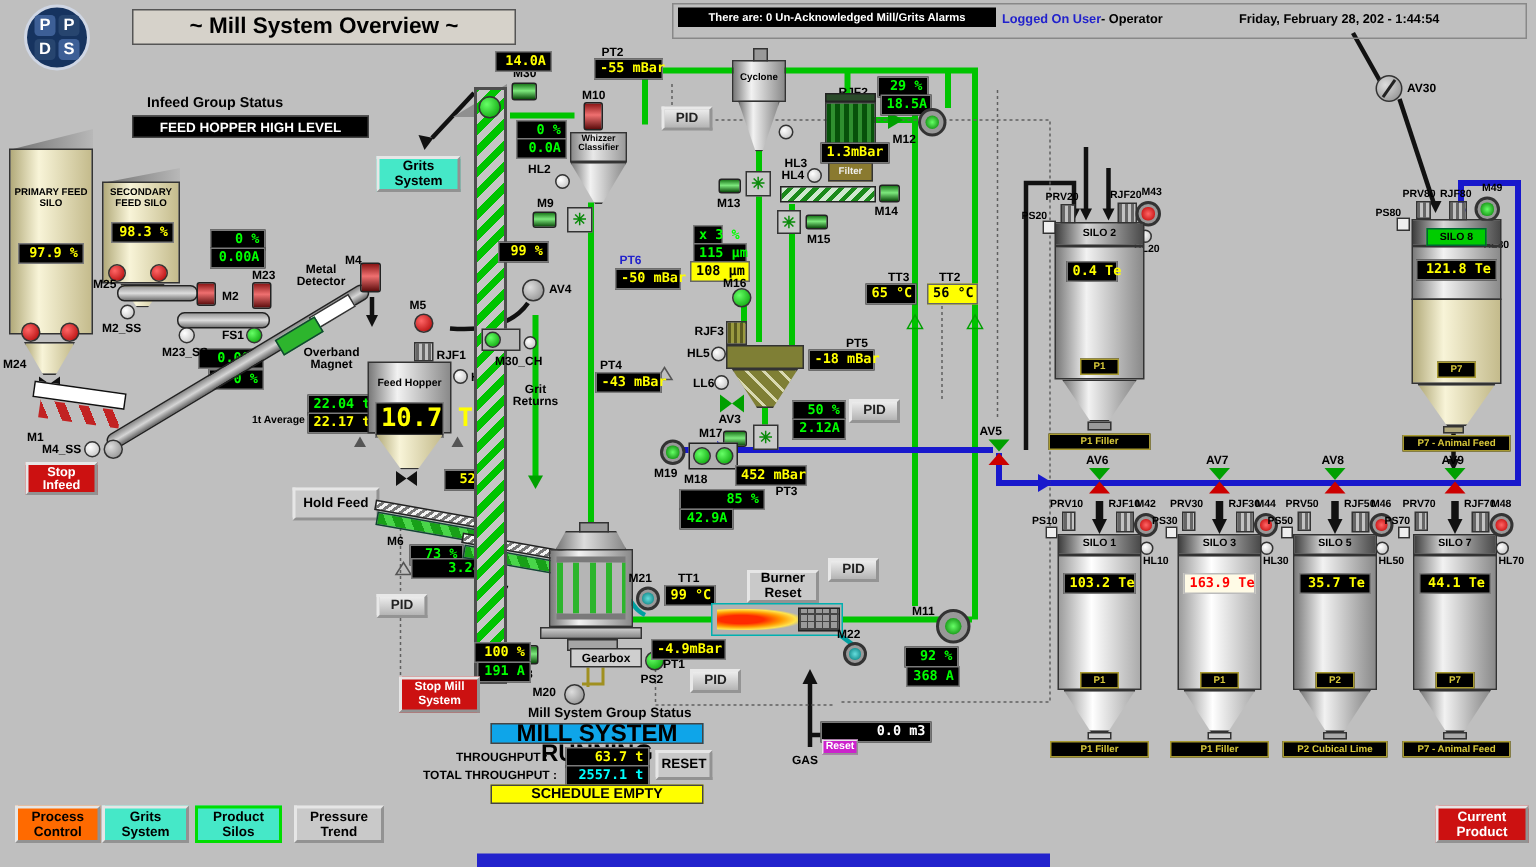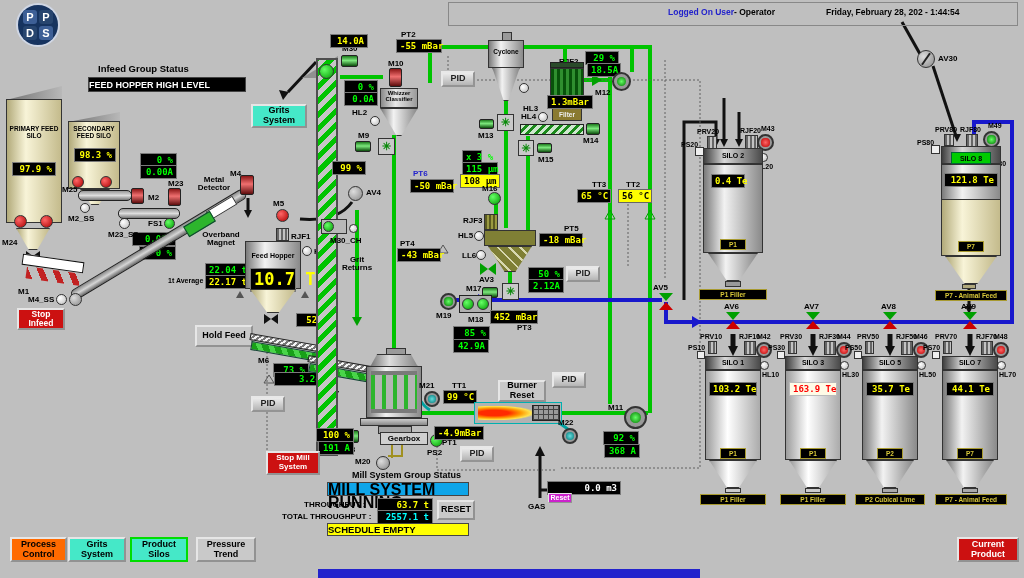--- a/index.html
+++ b/index.html
@@ -15,21 +15,21 @@
 .val.inv{background:#ffff00;color:#000;border:1px solid #666}
 .val.alarm{background:#fffbe6;color:#ff0000;border:1px solid #bbb}
 .val.big{font-size:17px}
 .pid{position:absolute;width:34px;height:16px;background:linear-gradient(#ececec,#b4b4b4);border:2px outset #e8e8e8;font-size:9px;font-weight:bold;text-align:center;line-height:11px;color:#222;cursor:pointer}
 .btn{position:absolute;border:2px outset #e6e6e6;font-size:9px;font-weight:bold;text-align:center;display:flex;align-items:center;justify-content:center;cursor:pointer;line-height:1.1}
 .btn.red{background:#cc1111;color:#fff}
 .btn.gray{background:#c9c9c9;color:#000}
 .btn.cyanb{background:#45e8c8;color:#000}
 .btn.orange{background:#ff6a00;color:#000}
 .btn.mag{background:#cc22cc;color:#fff;font-size:7px;border-width:1px}
-.banner{position:absolute;font-weight:bold;text-align:left;border:1px solid #444}
+.banner{position:absolute;font-weight:bold;text-align:center;border:1px solid #444}
 .lamp{position:absolute;border-radius:50%;border:1px solid #333}
 .lamp.white{background:radial-gradient(circle at 35% 35%,#fff,#bbb)}
 .lamp.green{background:radial-gradient(circle at 35% 35%,#6f6,#090)}
 .lamp.red{background:radial-gradient(circle at 35% 35%,#f66,#a00)}
 .lamp.gray{background:radial-gradient(circle at 35% 35%,#ddd,#888)}
 .motor{position:absolute;border:1px solid #222;border-radius:2px}
 .motor.green{background:linear-gradient(#1d7a1d,#7de87d 45%,#0c4d0c)}
 .motor.red{background:linear-gradient(#8a1515,#ef7070 45%,#5d0d0d)}
 .fan{position:absolute;border-radius:50%;border:2px solid #333;background:#999;display:flex;align-items:center;justify-content:center}
 .fan .hub{width:62%;height:62%;border-radius:50%}
@@ -155,21 +155,23 @@
     <polygon fill="none" stroke="#555" points="264,383 274,383 269,375"></polygon>
   </g>
 </svg>
 
 <div class="logo">
   <span>P</span>
   <span>P</span>
   <span>D</span>
   <span>S</span>
 </div>
+<div class="abs" style="left:88px;top:6px;width:256px;height:24px;background:#d6d2ca;border:1px solid #555;font-size:15px;font-weight:bold;text-align:center;line-height:22px">~ Mill System Overview ~</div>
 <div class="abs" style="left:448px;top:2px;width:570px;height:24px;border:1px solid #888"></div>
+<div class="abs" style="left:452px;top:5px;width:212px;height:13px;background:#000;color:#fff;font-size:7.5px;font-weight:bold;line-height:13px;text-align:center;white-space:nowrap">There are: 0 Un-Acknowledged Mill/Grits Alarms</div>
 <div class="tag" style="left:668px;top:8px;color:#2222cc;font-size:8.5px">Logged On User</div>
 <div class="tag" style="left:734px;top:8px;font-size:8.5px">- Operator</div>
 <div class="tag" style="left:826px;top:8px;font-size:8.5px">Friday, February 28, 202 - 1:44:54</div>
 
 <div class="tag" style="left:98px;top:64px;font-size:9.5px">Infeed Group Status</div>
 <div class="banner" style="left:88px;top:77px;width:158px;height:15px;background:#000;color:#fff;font-size:9px;line-height:14px">FEED HOPPER HIGH LEVEL</div>
 
 <div class="abs" style="left:6px;top:86px;width:56px;height:14px;background:linear-gradient(90deg,#707070,#b8b8b8);clip-path:polygon(0 100%,100% 0,100% 100%)"></div>
 <div class="body-box beige-grad" style="left:6px;top:99px;width:56px;height:124px"></div>
 <div class="tag c" style="left:8px;top:126px;width:52px;font-size:6.5px">PRIMARY FEED SILO</div>
@@ -355,24 +357,24 @@
 <div class="tag" style="left:466px;top:285px">M17</div>
 <div class="motor green" style="left:482px;top:287px;width:16px;height:11px"></div>
 <div class="star" style="left:502px;top:283px;width:17px;height:17px"></div>
 <div class="fan" style="left:440px;top:293px;width:17px;height:17px">
       <div class="hub green"></div>
     </div>
 <div class="tag" style="left:436px;top:312px">M19</div>
 <div class="abs" style="left:459px;top:295px;width:33px;height:18px;background:#b0b0b0;border:1px solid #222"></div>
 <div class="lamp green" style="left:462px;top:298px;width:12px;height:12px"></div>
 <div class="lamp green" style="left:477px;top:298px;width:12px;height:12px"></div>
-<div class="tag" style="left:468px;top:316px">M18</div>
+<div class="tag" style="left:456px;top:316px">M18</div>
 <div class="val" style="left:490px;top:310px;width:48px">452 mBar</div>
 <div class="tag" style="left:517px;top:324px">PT3</div>
-<div class="val g" style="left:453px;top:326px;width:37px">85 %</div>
+<div class="val g" style="left:453px;top:326px;width:57px">85 %</div>
 <div class="val g" style="left:453px;top:339px;width:36px">42.9A</div>
 
 <div class="abs" style="left:386px;top:348px;width:20px;height:8px;background:#9a9a9a;border:1px solid #333"></div>
 <div class="abs" style="left:370px;top:354px;width:48px;height:13px;background:linear-gradient(90deg,#777,#ddd 40%,#888);border:1px solid #333;clip-path:polygon(0 100%,15% 0,85% 0,100% 100%)"></div>
 <div class="body-box gray-grad" style="left:366px;top:366px;width:56px;height:52px"></div>
 <div class="abs" style="left:371px;top:371px;width:46px;height:42px;background:repeating-linear-gradient(90deg,#2db52d 0 4px,#b5b5b5 4px 11px);border-top:4px solid #7a7a7a;border-bottom:4px solid #7a7a7a"></div>
 <div class="abs" style="left:360px;top:418px;width:68px;height:8px;background:linear-gradient(#ccc,#888);border:1px solid #333"></div>
 <div class="abs" style="left:378px;top:426px;width:34px;height:8px;background:#a5a5a5;border:1px solid #333"></div>
 <div class="abs" style="left:380px;top:432px;width:48px;height:13px;background:#cfcfcf;border:1px solid #333;font-size:8px;font-weight:bold;text-align:center;line-height:12px">Gearbox</div>
 <div class="motor green" style="left:342px;top:430px;width:17px;height:13px"></div>

